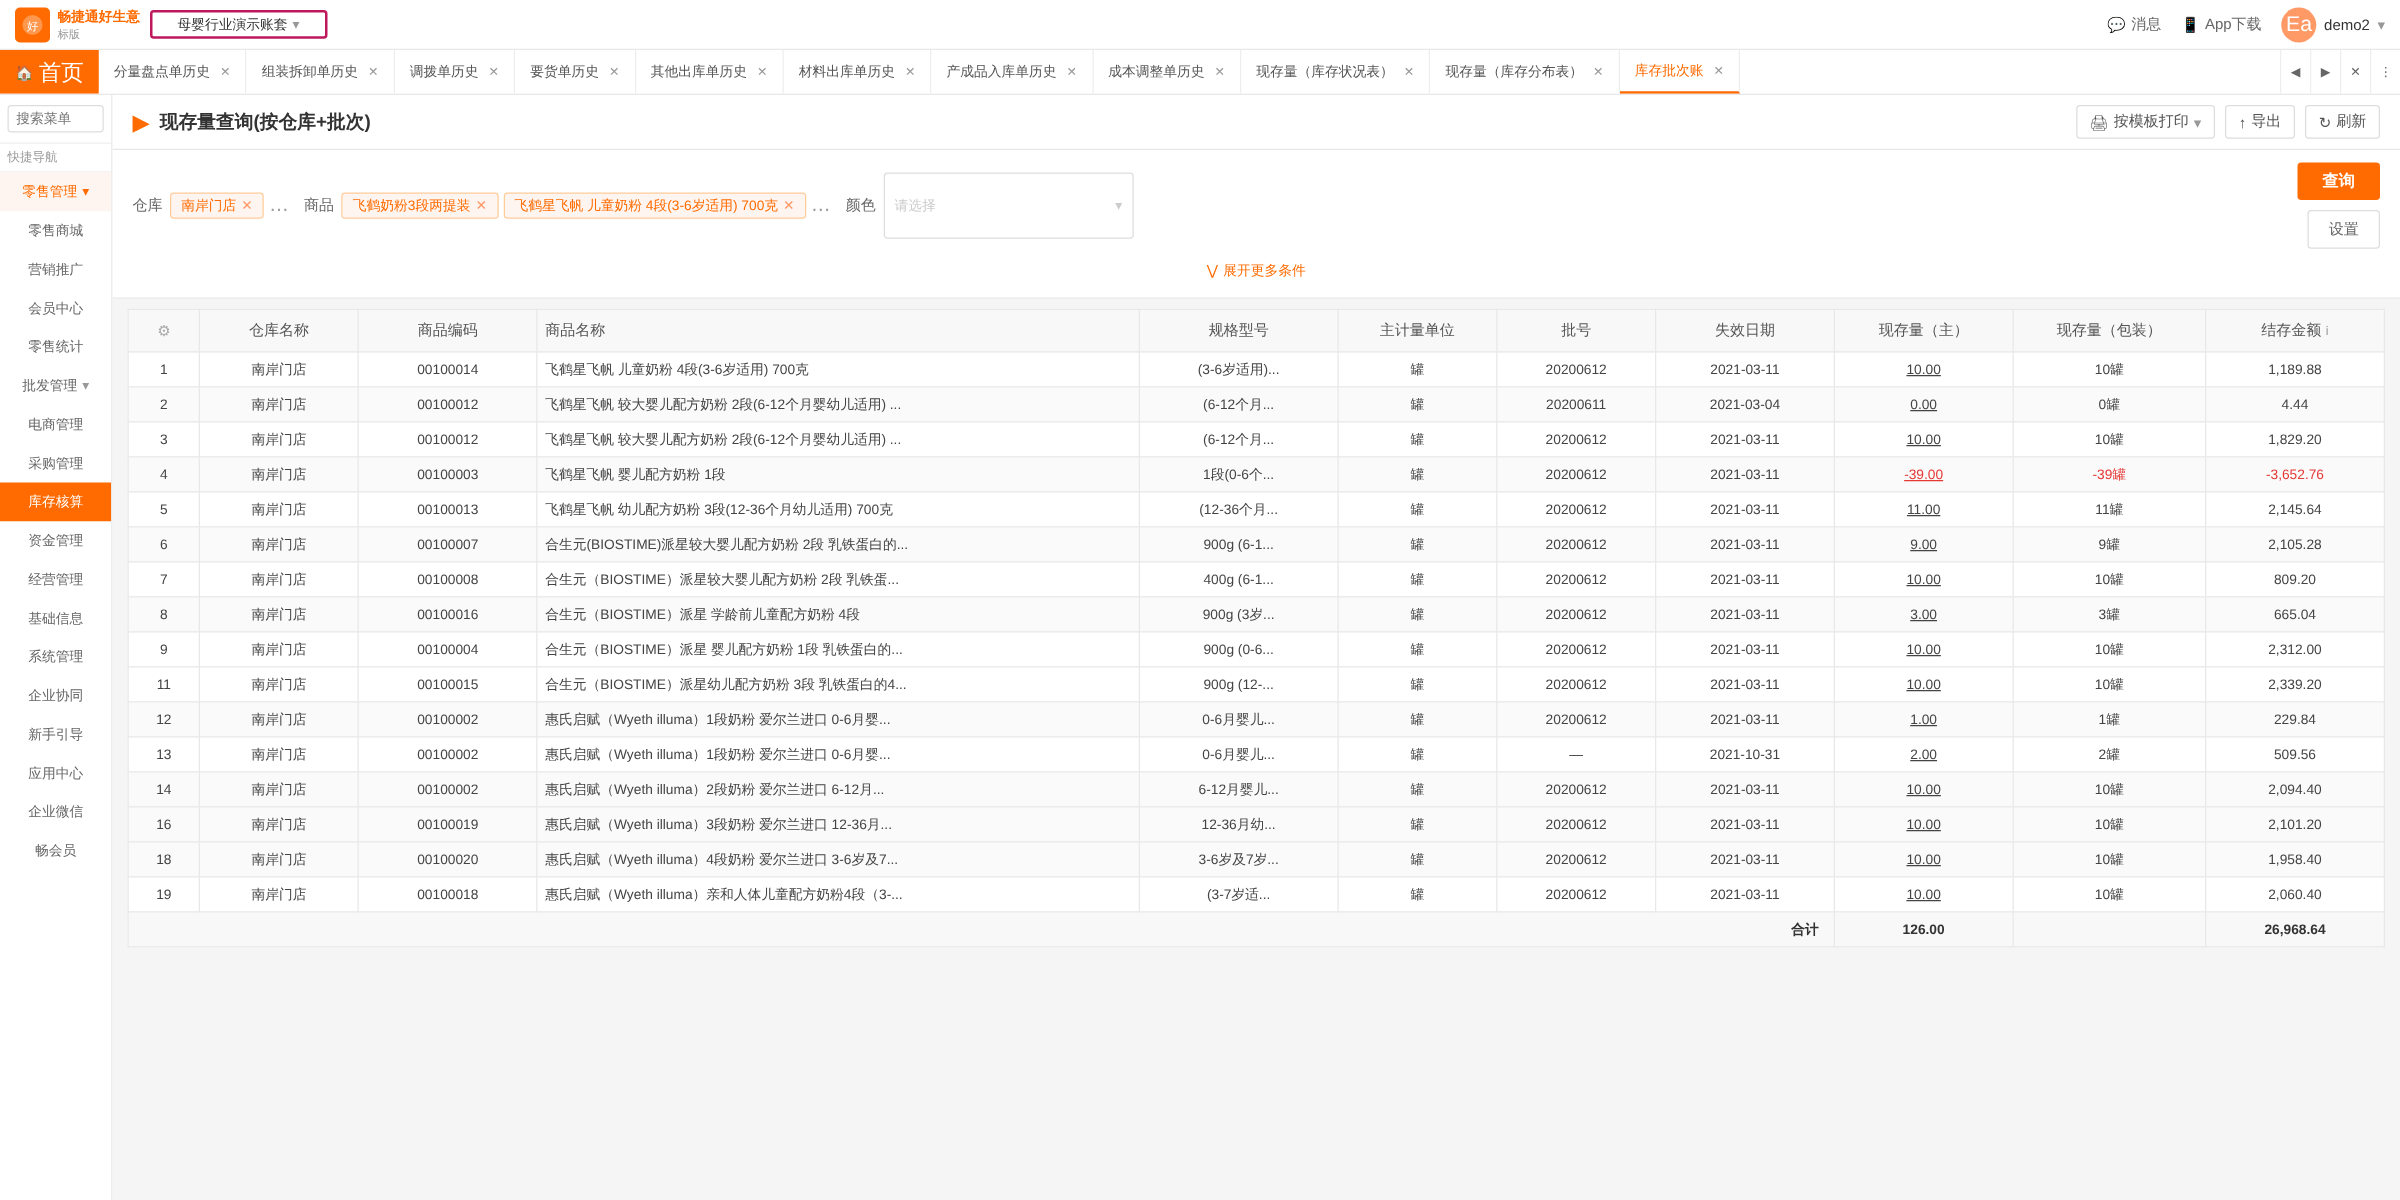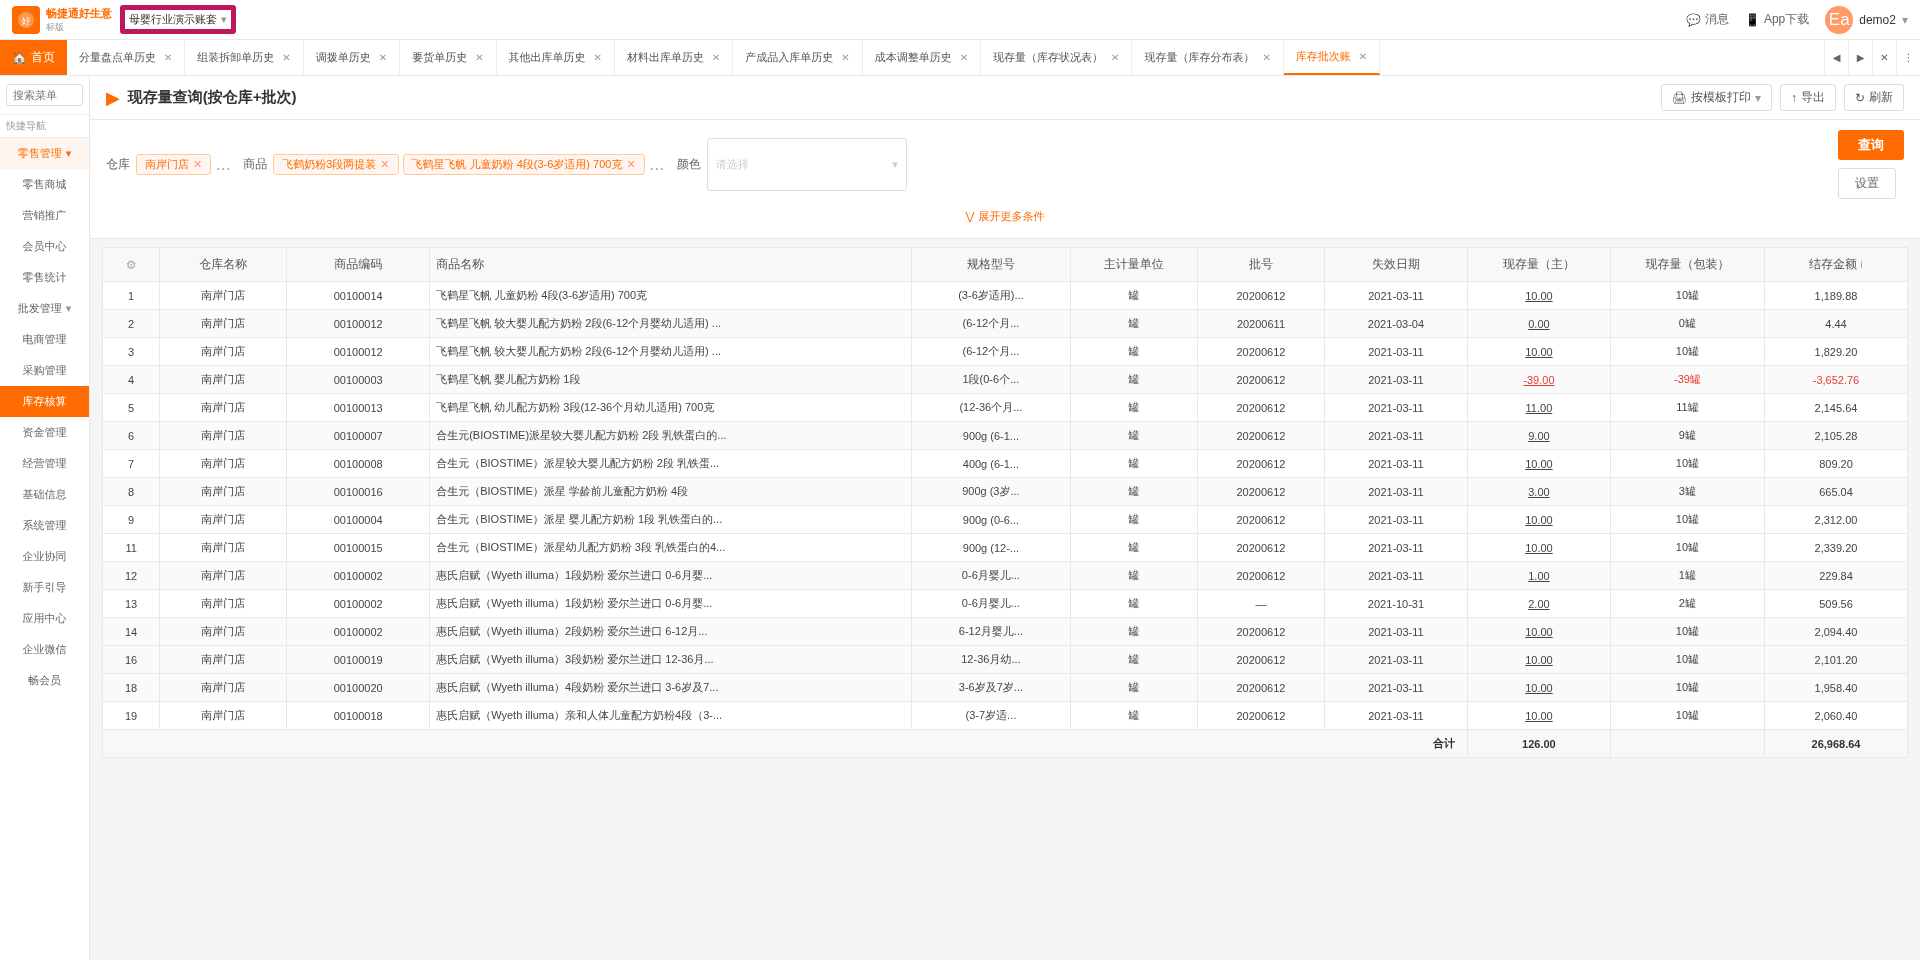--- a/index.html
+++ b/index.html
@@ -3,21 +3,21 @@
   <meta charset="utf-8">
   <style>
     * { margin: 0; padding: 0; box-sizing: border-box; }
     body { font-family: "Microsoft YaHei", Arial, sans-serif; font-size: 12px; background: #f5f5f5; color: #333; overflow: hidden; width: 1920px; height: 960px; }
 
     
     .top-bar { display: flex; align-items: center; background: #fff; height: 40px; border-bottom: 1px solid #e8e8e8; padding: 0 12px; justify-content: space-between; }
     .top-bar-left { display: flex; align-items: center; gap: 8px; }
     .logo-area { display: flex; align-items: center; gap: 6px; }
     .logo-icon { width: 28px; height: 28px; background: #ff6b00; border-radius: 4px; display: flex; align-items: center; justify-content: center; color: white; font-size: 10px; }
-    .dropdown-select { display: flex; align-items: center; gap: 4px; border: 5px solid #be185d; border-radius: 3px; padding: 2px 4px; cursor: pointer; font-size: 11px; color: #333; background: #fff; }
+    .dropdown-select { display: flex; align-items: center; gap: 4px; border: 2px solid #be185d; border-radius: 3px; padding: 2px 20px; cursor: pointer; font-size: 11px; color: #333; background: #fff; }
     .dropdown-select .arrow { color: #999; }
     .top-bar-right { display: flex; align-items: center; gap: 16px; }
     .top-bar-icon-btn { display: flex; align-items: center; gap: 4px; color: #666; font-size: 12px; cursor: pointer; }
     .avatar { width: 28px; height: 28px; background: #ff9966; border-radius: 50%; display: flex; align-items: center; justify-content: center; color: white; font-size: 17px; }
 
     
     .tab-bar { background: #fff; border-bottom: 1px solid #e8e8e8; height: 36px; display: flex; align-items: stretch; overflow: hidden; }
     .tab-item { display: flex; align-items: center; padding: 0 12px; gap: 6px; font-size: 11px; color: #555; cursor: pointer; border-right: 1px solid #eee; white-space: nowrap; }
     .tab-item.active { color: #ff6b00; border-bottom: 2px solid #ff6b00; }
     .tab-item .close-btn { color: #999; font-size: 10px; margin-left: 2px; }
@@ -53,21 +53,21 @@
     .filter-group { display: flex; align-items: center; gap: 6px; }
     .filter-label { color: #666; font-size: 12px; white-space: nowrap; }
     .filter-tags { display: flex; align-items: center; gap: 4px; flex-wrap: wrap; }
     .filter-tag { display: flex; align-items: center; gap: 4px; background: #fff5f0; border: 1px solid #ffcc99; border-radius: 3px; padding: 2px 8px; font-size: 11px; color: #ff6b00; }
     .filter-tag .tag-close { cursor: pointer; color: #ff9966; }
     .filter-dropdown { min-width: 120px; border: 1px solid #ddd; border-radius: 3px; padding: 18px 8px; font-size: 11px; display: flex; align-items: center; justify-content: space-between; cursor: pointer; background: #fff; }
     .btn-expand { display: flex; align-items: center; gap: 4px; color: #ff6b00; font-size: 11px; cursor: pointer; border: none; background: none; margin: 6px auto 0; }
     .expand-row { display: flex; justify-content: center; padding: 4px 0; }
     .btn-query { background: #ff6b00; color: white; border: none; border-radius: 3px; padding: 6px 20px; cursor: pointer; font-size: 13px; font-weight: bold; }
     .btn-set { background: #fff; color: #666; border: 1px solid #ddd; border-radius: 3px; padding: 6px 16px; cursor: pointer; font-size: 12px; margin-top: 4px; }
-    .filter-right-btns { display: flex; flex-direction: column; align-items: flex-start; gap: 4px; margin-left: auto; }
+    .filter-right-btns { display: flex; flex-direction: column; align-items: flex-end; gap: 4px; margin-left: auto; }
 
     
     .table-wrapper { flex: 1; overflow: auto; padding: 8px 12px; }
     .data-table { width: 100%; border-collapse: collapse; background: #fff; }
     .data-table th { background: #f8f8f8; border: 1px solid #e8e8e8; padding: 8px 6px; text-align: center; font-size: 12px; color: #555; white-space: nowrap; font-weight: normal; }
     .data-table td { border: 1px solid #e8e8e8; padding: 6px 6px; text-align: center; font-size: 11px; color: #444; white-space: nowrap; }
     .data-table tr:nth-child(even) { background: #fafafa; }
     .data-table tfoot td { background: #f8f8f8; font-weight: bold; color: #333; }
     .col-num { width: 36px; }
     .col-warehouse { width: 80px; }
@@ -117,21 +117,21 @@
       <div class="avatar">Ea</div>
       <span>demo2</span>
       <span style="color:#999;">▾</span>
     </div>
   </div>
 </div>
 
 <div class="tab-bar">
   <div class="tab-home">
     <span>🏠</span>
-    <span style="margin-left:4px;font-size:12px;">首页</span>
+    <span style="margin-left:4px;font-size:18px;">首页</span>
   </div>
   <div class="tab-item">
     <span>分量盘点单历史</span>
     <span class="close-btn">✕</span>
   </div>
   <div class="tab-item">
     <span>组装拆卸单历史</span>
     <span class="close-btn">✕</span>
   </div>
   <div class="tab-item">

